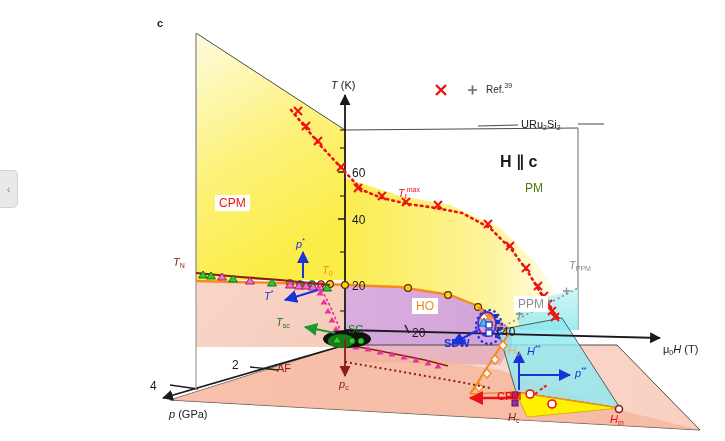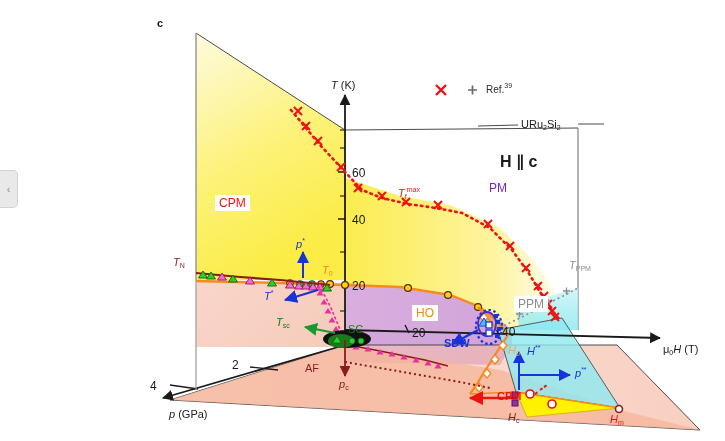--- a/index.html
+++ b/index.html
@@ -10,21 +10,21 @@
   .lbl{position:absolute;white-space:nowrap;}
   .panel-letter{font-weight:bold;font-size:11px;color:#1a1a1a;}
   .axlab{font-size:11px;color:#1a1a1a;font-style:italic;}
   .axlab .up{font-style:normal;}
   .tick{font-size:12px;color:#1a1a1a;}
   .redlab{color:#ee1111;}
   .bluelab{color:#1833d8;}
   .greenlab{color:#117a11;}
   .orangelab{color:#f08a1a;}
   .darkredlab{color:#8c1b1b;}
-  .graylab{color:#6d28d9;}
+  .graylab{color:#4d7c0f;margin-left:36px;}
   .graylab2{color:#8d8d8d;}
   .phase{font-size:12px;background:#fff;padding:1px 4px;}
   .ital{font-style:italic;}
   .sub{font-size:7px;vertical-align:-2px;font-style:normal;}
   .sup{font-size:7px;vertical-align:5px;font-style:normal;}
   .legitem{font-size:10px;color:#2b2b2b;}
   .compound{font-size:11px;color:#1a1a1a;}
   .hc{font-size:16px;font-weight:bold;color:#1a1a1a;}
   #sidetab{position:absolute;left:0;width:17px;height:36px;
     background:#e9e9e9;border:1px solid #d2d2d2;border-left:none;
@@ -378,23 +378,23 @@
   </div>
 
   <div class="lbl compound" style="left:521px;top:118px;">
     <span>URu</span><span class="sub">2</span><span>Si</span><span class="sub">2</span>
   </div>
 
   <div class="lbl hc" style="left:500px;top:152px;">H ∥ c</div>
 
   <div class="lbl phase redlab" style="left:215px;top:195px;">CPM</div>
   <div class="lbl phase graylab" style="left:485px;top:180px;">PM</div>
-  <div class="lbl phase orangelab" style="left:412px;top:305px;">HO</div>
+  <div class="lbl phase orangelab" style="left:412px;top:298px;">HO</div>
   <div class="lbl phase greenlab" style="left:344px;top:322px;font-size:11px;background:transparent;">SC</div>
-  <div class="lbl darkredlab" style="left:277px;top:362px;font-size:11px;padding-left:28px;">AF</div>
+  <div class="lbl darkredlab" style="left:277px;top:362px;font-size:11px;">AF</div>
   <div class="lbl bluelab" style="left:444px;top:337px;font-size:11px;font-weight:bold;">SDW</div>
   <div class="lbl phase graylab2" style="left:514px;top:296px;">PPM</div>
   <div class="lbl redlab" style="left:497px;top:390px;font-size:11px;font-weight:bold;">CPM</div>
 
   <div class="lbl darkredlab ital" style="left:173px;top:256px;font-size:11px;">
     <span>T</span><span class="sub">N</span>
   </div>
 
   <div class="lbl orangelab ital" style="left:322px;top:264px;font-size:11px;">
     <span>T</span><span class="sub">0</span>

